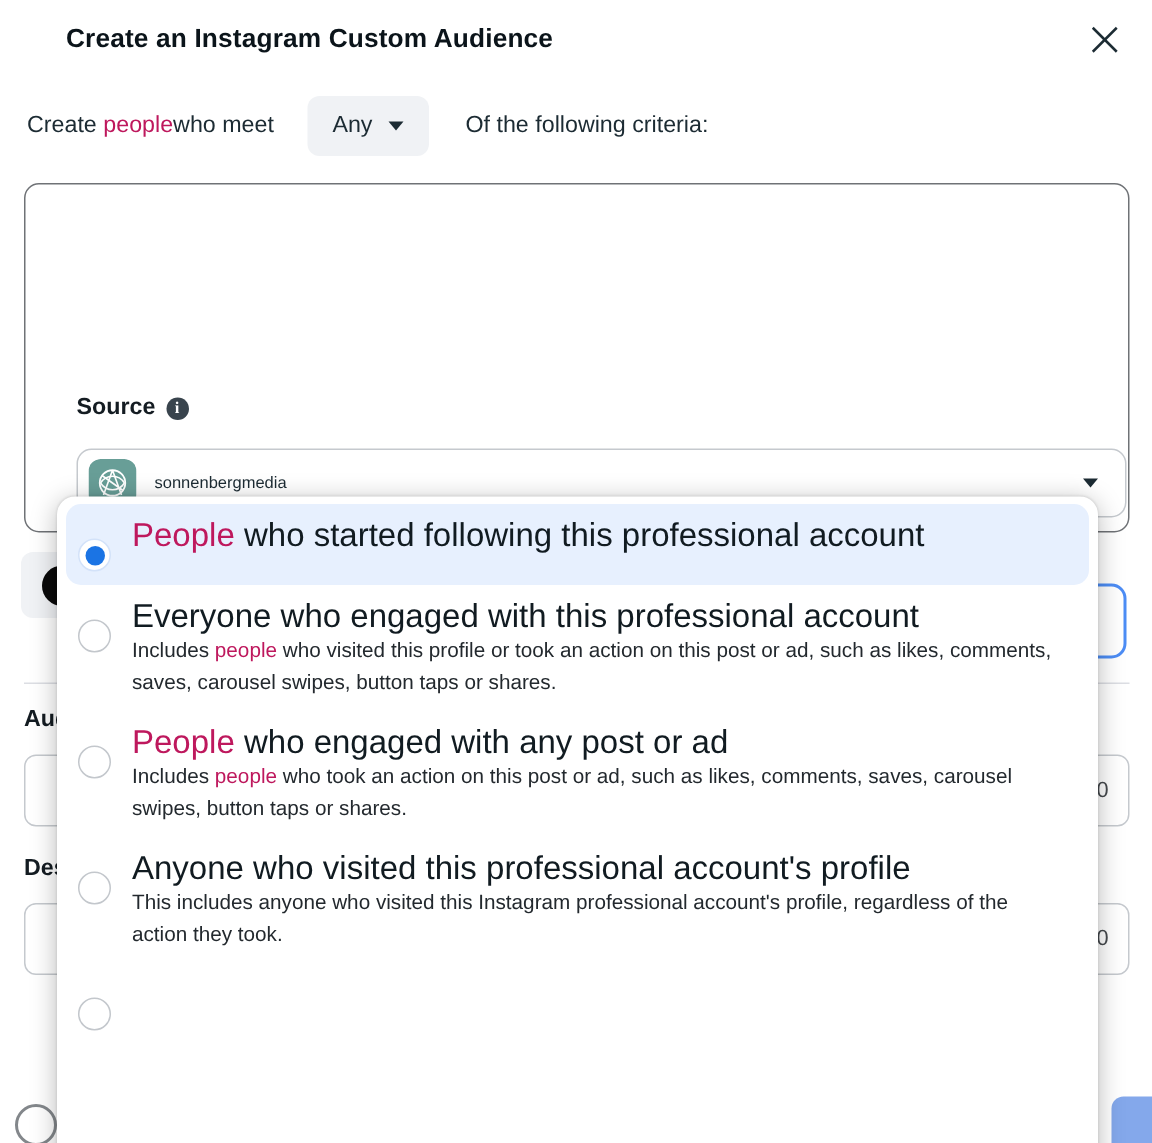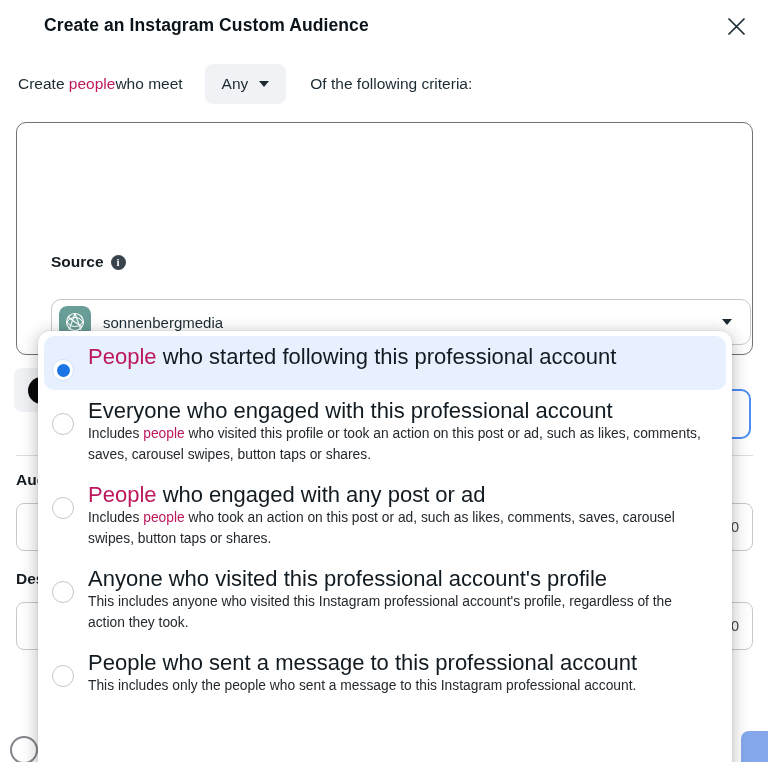--- a/index.html
+++ b/index.html
@@ -17,24 +17,24 @@
 
   
   .include-row { position:absolute; left:18px; top:63px; height:42px; display:flex; align-items:center; font-size:15.5px; color:#1c2b33; }
   .blue { color:#be185d; }
   .any-pill { margin:0 24px 0 22px; background:#f0f2f5; border-radius:8px; height:40px; padding:0 17px; display:flex; align-items:center; gap:11px; font-size:15.5px; cursor:pointer; }
   .caret { width:0; height:0; border-left:5.5px solid transparent; border-right:5.5px solid transparent; border-top:6.5px solid #1c2b33; }
 
   
   .criteria-box { position:absolute; left:16px; top:122px; width:737px; height:233px; border:1px solid #6f7276; border-radius:10px; background:#fff; }
   .field-label { position:absolute; left:34px; font-size:15.5px; font-weight:700; color:#141c22; display:flex; align-items:center; gap:7px; }
-  .src-label { top:130px; }
+  .src-label { top:140px; }
   .info-icon { width:15px; height:15px; border-radius:50%; background:#39444d; display:inline-flex; align-items:center; justify-content:center; }
   .info-icon::after { content:"i"; color:#fff; font-size:11px; font-weight:700; font-family:"Liberation Serif", serif; }
-  .select { position:absolute; left:34px; width:700px; background:#fff; border:1px solid #c5c9ce; border-radius:10px; display:flex; align-items:center; cursor:pointer; font-size:15px; }
+  .select { position:absolute; left:34px; width:700px; background:#fff; border:1px solid #c5c9ce; border-radius:10px; display:flex; align-items:center; cursor:pointer; font-size:11px; }
   .source-select { top:176px; height:46px; padding:0 18px 0 7px; gap:12px; }
   .avatar { width:32px; height:32px; border-radius:8px; flex:none; }
   .ev-label { top:239px; }
   .events-select { top:266px; height:50px; padding:0 18px 0 22px; border:2px solid #4d8df5; }
   .select .caret { margin-left:auto; }
 
   
   .bg-pill { position:absolute; left:14px; top:368px; width:52px; height:44px; background:#f0f2f5; border-radius:8px; }
   .bg-black-circle { position:absolute; left:28px; top:377px; width:27px; height:27px; border-radius:50%; background:#0a0a0a; color:#fff; display:flex; align-items:center; justify-content:center; font-size:13px; font-weight:700; }
   .bg-divider { position:absolute; left:16px; top:455px; width:737px; height:1px; background:#dcdee3; }
@@ -146,20 +146,16 @@
     <div class="option">
       <span class="radio"></span>
       <div class="opt-text">
         <div class="opt-title"><span class="blue"></span><span>Anyone who visited this professional account's profile</span></div>
         <div class="opt-desc"><span>This includes anyone who visited this Instagram professional account's profile, regardless of the action they took.</span><span class="blue"></span><span></span></div>
       </div>
     </div>
 
     <div class="option">
       <span class="radio"></span>
-      <div class="opt-text">
-        <div class="opt-title"><span class="blue"></span><span>People who sent a message to this professional account</span></div>
-        <div class="opt-desc"><span>This includes only the people who sent a message to this Instagram professional account.</span><span class="blue"></span><span></span></div>
-      </div>
     </div>
 
   </div>
 </div>
 
 </body></html>

